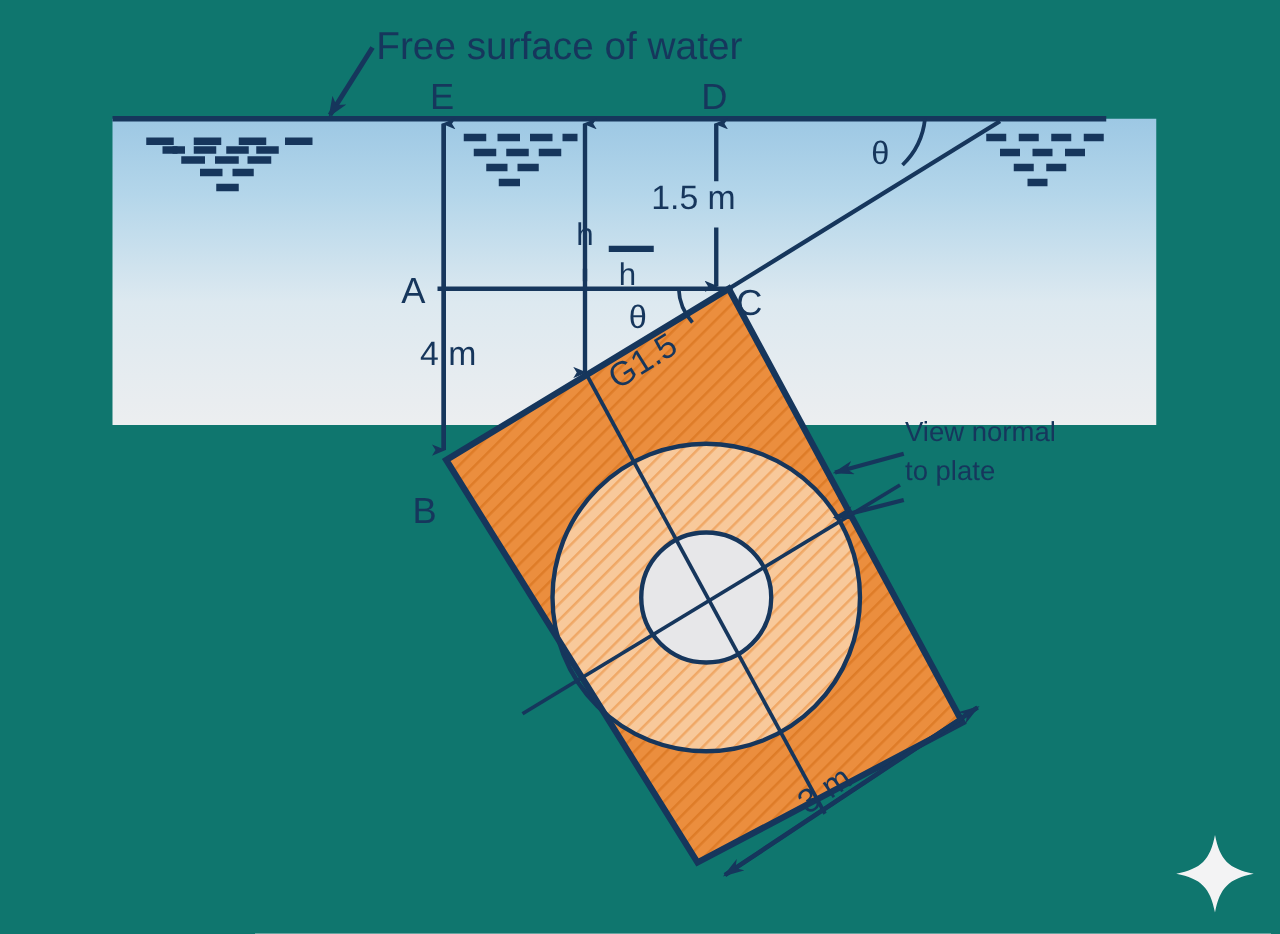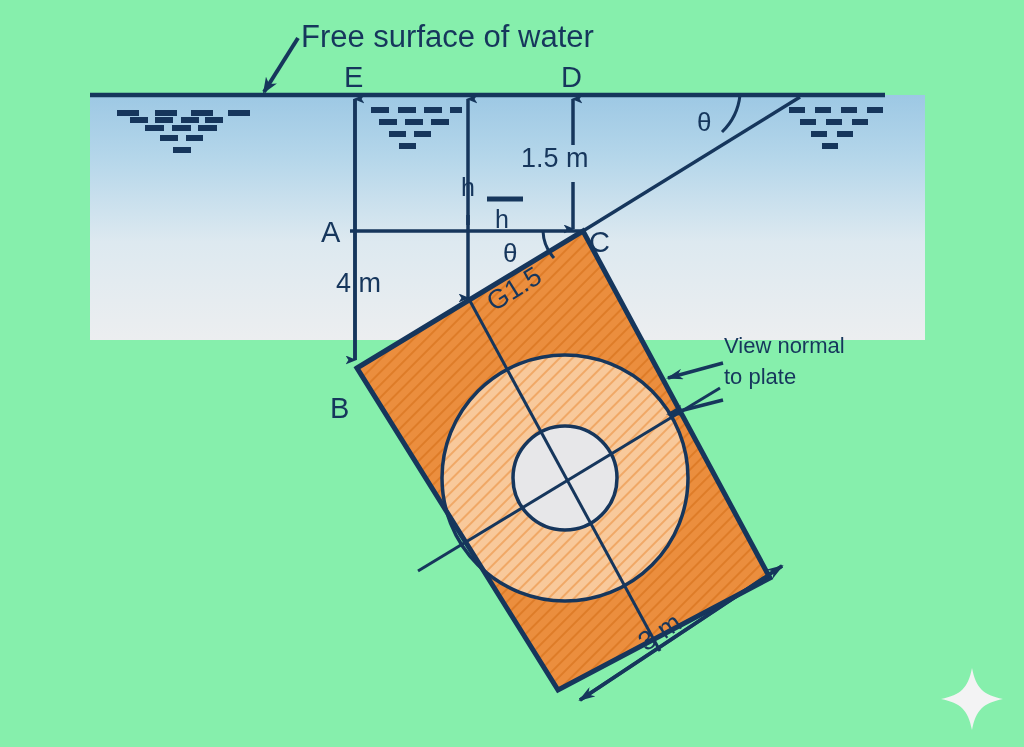--- a/index.html
+++ b/index.html
@@ -6,21 +6,21 @@
   html, body {
     margin: 0; padding: 0;
     width: 1024px; height: 747px;
     background: #e8e8ea;
     font-family: "Liberation Sans", sans-serif;
     overflow: hidden;
   }
   #stage {
     position: relative;
     width: 1024px; height: 747px;
-    background: #86efac;
+    background: #0f766e;
   }
   svg#scene {
     position: absolute; left: 0; top: 0;
     width: 1024px; height: 747px;
   }
   .lbl {
     font-family: "Liberation Sans", sans-serif;
     fill: #16365c;
   }
   .lbl-title { font-size: 31px; }

